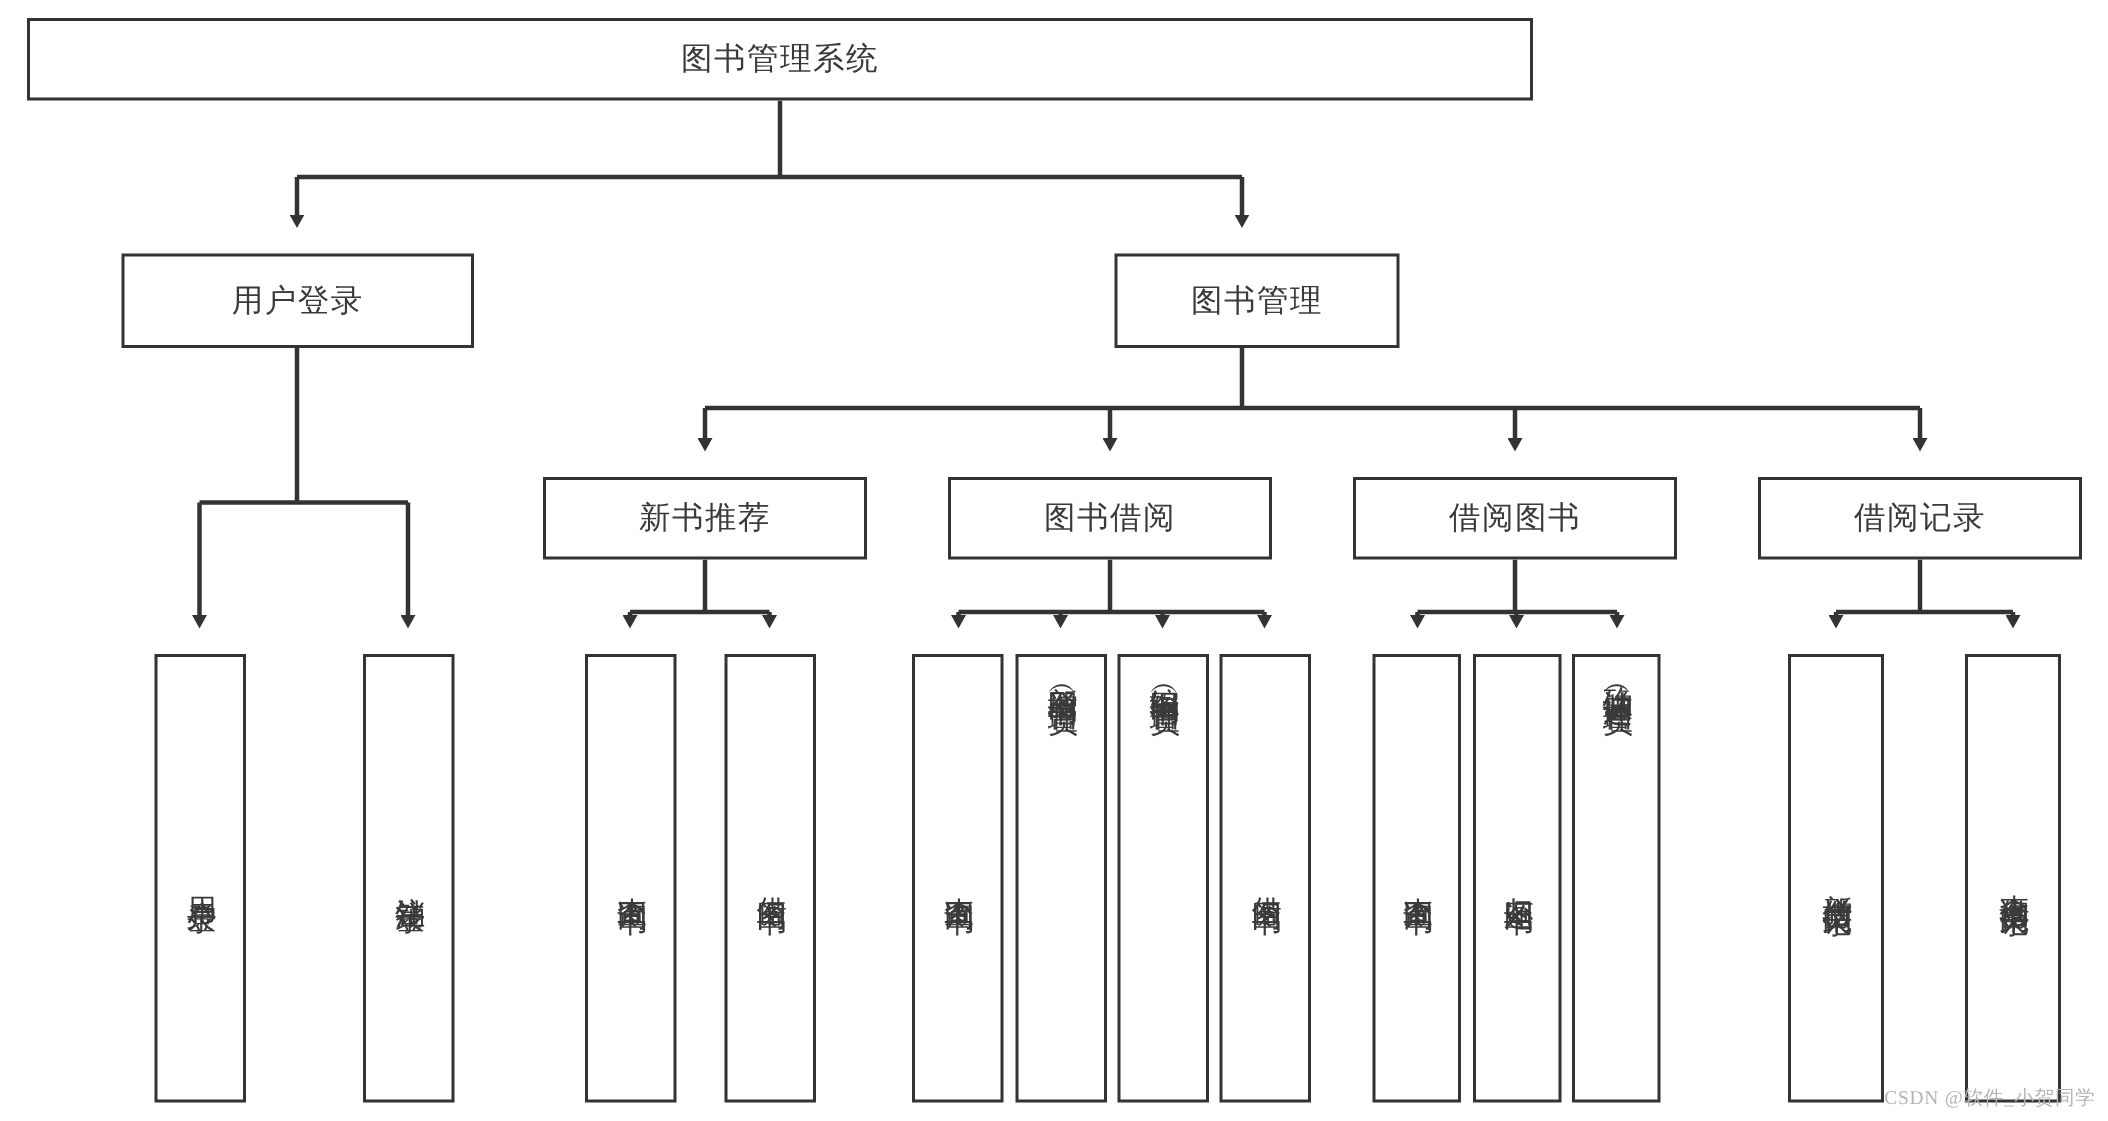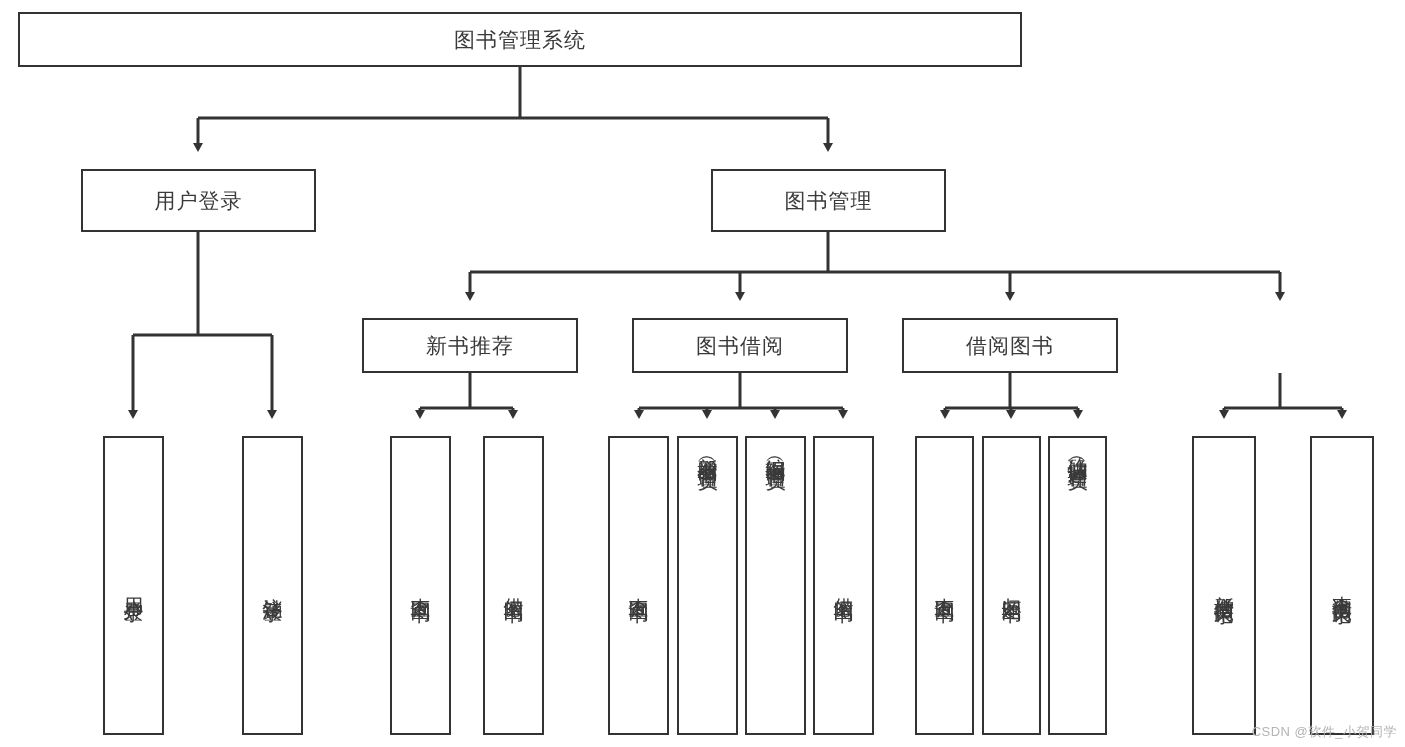--- a/index.html
+++ b/index.html
@@ -6,21 +6,21 @@
     margin: 0;
     padding: 0;
     background: #ffffff;
   }
   #canvas {
     position: relative;
     width: 1405px;
     height: 747px;
     background: #ffffff;
     overflow: hidden;
-    font-family: Liberation Sans, sans-serif;
+    font-family: Liberation Serif, serif;
   }
   svg#wires {
     position: absolute;
     left: 0; top: 0;
     width: 1405px;
     height: 747px;
   }
   .node {
     position: absolute;
     box-sizing: border-box;
@@ -121,32 +121,35 @@
     </g>
   </svg>
 
   <div class="node horiz" style="left:18px; top:12px; width:1004px; height:55px;">
     <span class="node-label">图书管理系统</span>
   </div>
 
   <div class="node horiz" style="left:81px; top:169px; width:235px; height:63px;">
     <span class="node-label">用户登录</span>
   </div>
-  <div class="node horiz" style="left:711px; top:169px; width:235px; height:63px;">
+  <div class="node horiz" style="left:743px; top:169px; width:190px; height:63px;">
     <span class="node-label">图书管理</span>
   </div>
 
   <div class="node horiz" style="left:632px; top:318px; width:216px; height:55px;">
     <span class="node-label">图书借阅</span>
   </div>
   <div class="node horiz" style="left:362px; top:318px; width:216px; height:55px;">
     <span class="node-label">新书推荐</span>
   </div>
   <div class="node horiz" style="left:902px; top:318px; width:216px; height:55px;">
     <span class="node-label">借阅图书</span>
+  </div>
+  <div class="node horiz" style="left:1172px; top:318px; width:216px; height:55px;">
+    <span class="node-label">借阅记录</span>
   </div>
 
   <div class="node vert mid" style="left:103px; top:436px; width:61px; height:299px;">
     <span class="node-label">用户登录</span>
   </div>
   <div class="node vert mid" style="left:242px; top:436px; width:61px; height:299px;">
     <span class="node-label">注销登录</span>
   </div>
 
   <div class="node vert mid" style="left:390px; top:436px; width:61px; height:299px;">

